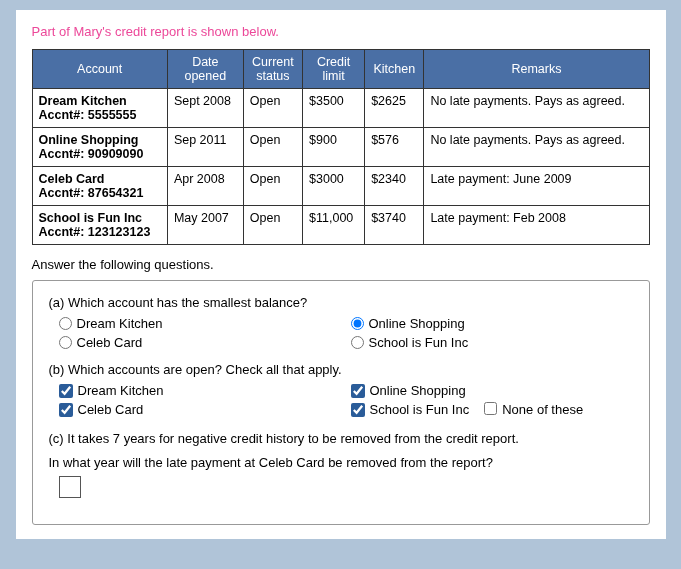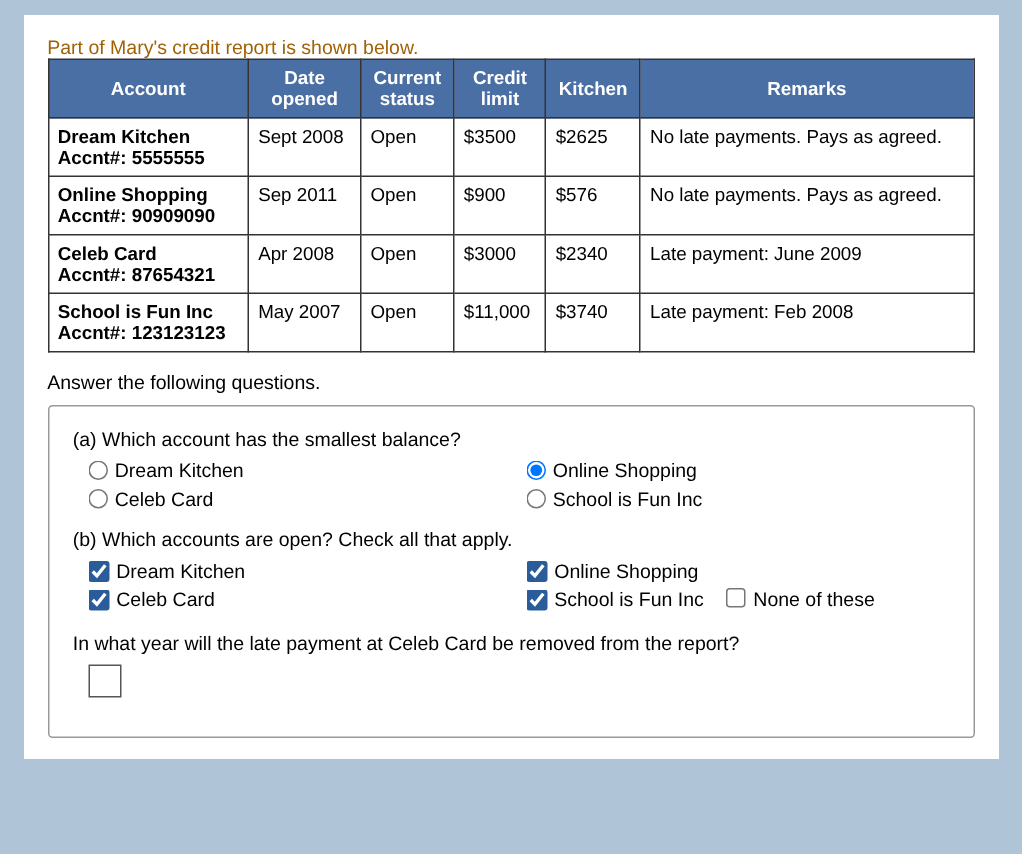--- a/index.html
+++ b/index.html
@@ -14,32 +14,33 @@
       width: 681px;
       min-height: 569px;
     }
     .page {
       background: #fff;
       width: 650px;
       padding: 14px 16px;
     }
     .intro-text {
       font-size: 13px;
-      color: #a16207;
+      margin-bottom: 10px;
+      color: #ec4899;
     }
     table {
       border-collapse: collapse;
       width: 100%;
       margin-bottom: 12px;
       font-size: 12.5px;
     }
     th {
       background: #4a6fa5;
       color: #fff;
-      font-weight: bold;
+      font-weight: normal;
       padding: 5px 6px;
       text-align: center;
       border: 1px solid #333;
     }
     td {
       border: 1px solid #333;
       padding: 5px 6px;
       vertical-align: top;
       color: #000;
     }
@@ -217,20 +218,21 @@
           <label class="none-of-these" style="margin-left:10px;">
             <input type="checkbox" style="">
             <span>None of these</span>
           </label>
         </div>
       </div>
     </div>
 
     <div class="question">
       <div class="answer-section-c">
+        <div class="answer-follow-text">(c)  It takes 7 years for negative credit history to be removed from the credit report.</div>
         <div class="answer-follow-text">In what year will the late payment at Celeb Card be removed from the report?</div>
       </div>
       <div style="margin-top:4px; margin-left:10px;">
         <input type="text" style="width: 22px; height: 22px; border: 1px solid rgb(85, 85, 85); font-size: 13px; padding: 2px;">
       </div>
     </div>
 
   </div>
 </div>
 

